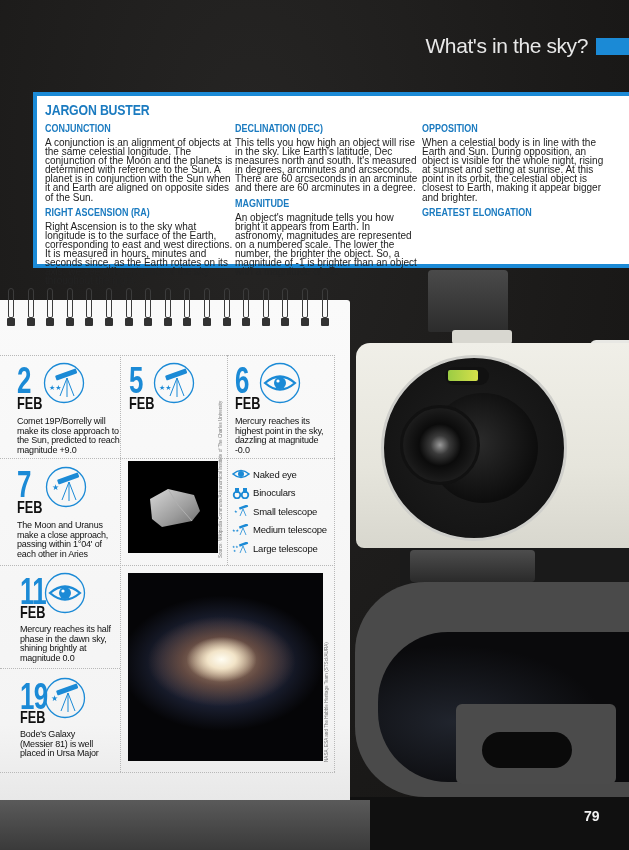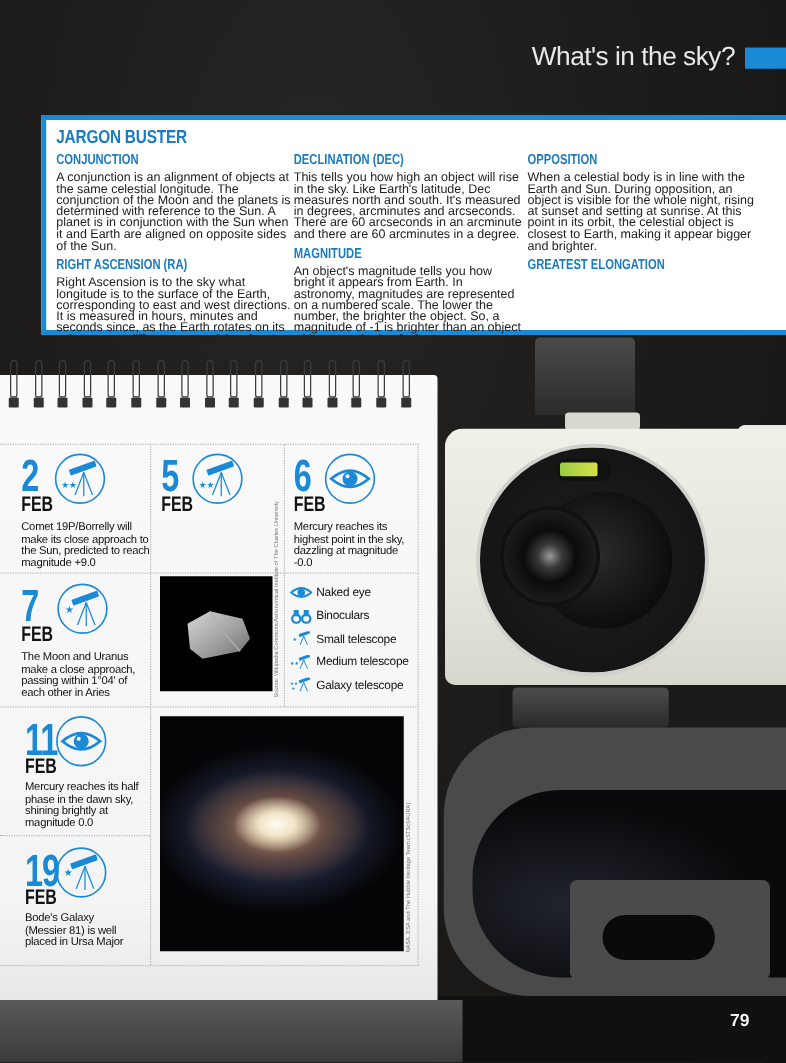--- a/index.html
+++ b/index.html
@@ -419,21 +419,21 @@
     <span>Medium telescope</span>
   </div>
   <div class="legend-item">
     <svg viewBox="0 0 18 12">
         <rect x="7" y="1" width="9" height="2.5" transform="rotate(-20 11 2)" fill="#1b8ad6"></rect>
         <line x1="11" y1="4" x2="8" y2="11" stroke="#1b8ad6" stroke-width=".8"></line>
         <line x1="11" y1="4" x2="14" y2="11" stroke="#1b8ad6" stroke-width=".8"></line>
         <text x="0" y="6" font-size="3.6" fill="#1b8ad6">★★</text>
         <text x="1" y="10" font-size="3.6" fill="#1b8ad6">★</text>
       </svg>
-    <span>Galaxy telescope</span>
+    <span>Large telescope</span>
   </div>
 </div>
 
 <div class="event" style="left:20px;top:575px;width:100px;height:92px;">
   <div class="ev-num">11</div>
   <div class="ev-month" style="top:30px;">FEB</div>
   <svg class="ev-icon" style="left:24px;top:-3px;" viewBox="0 0 42 42">
     <circle cx="21" cy="21" r="19.5" fill="none" stroke="#1b8ad6" stroke-width="1.3"></circle>
     <path d="M6 21 Q21 8 36 21 Q21 34 6 21 Z" fill="none" stroke="#1b8ad6" stroke-width="2.2"></path>
     <circle cx="21" cy="21" r="6" fill="#1b8ad6"></circle>

